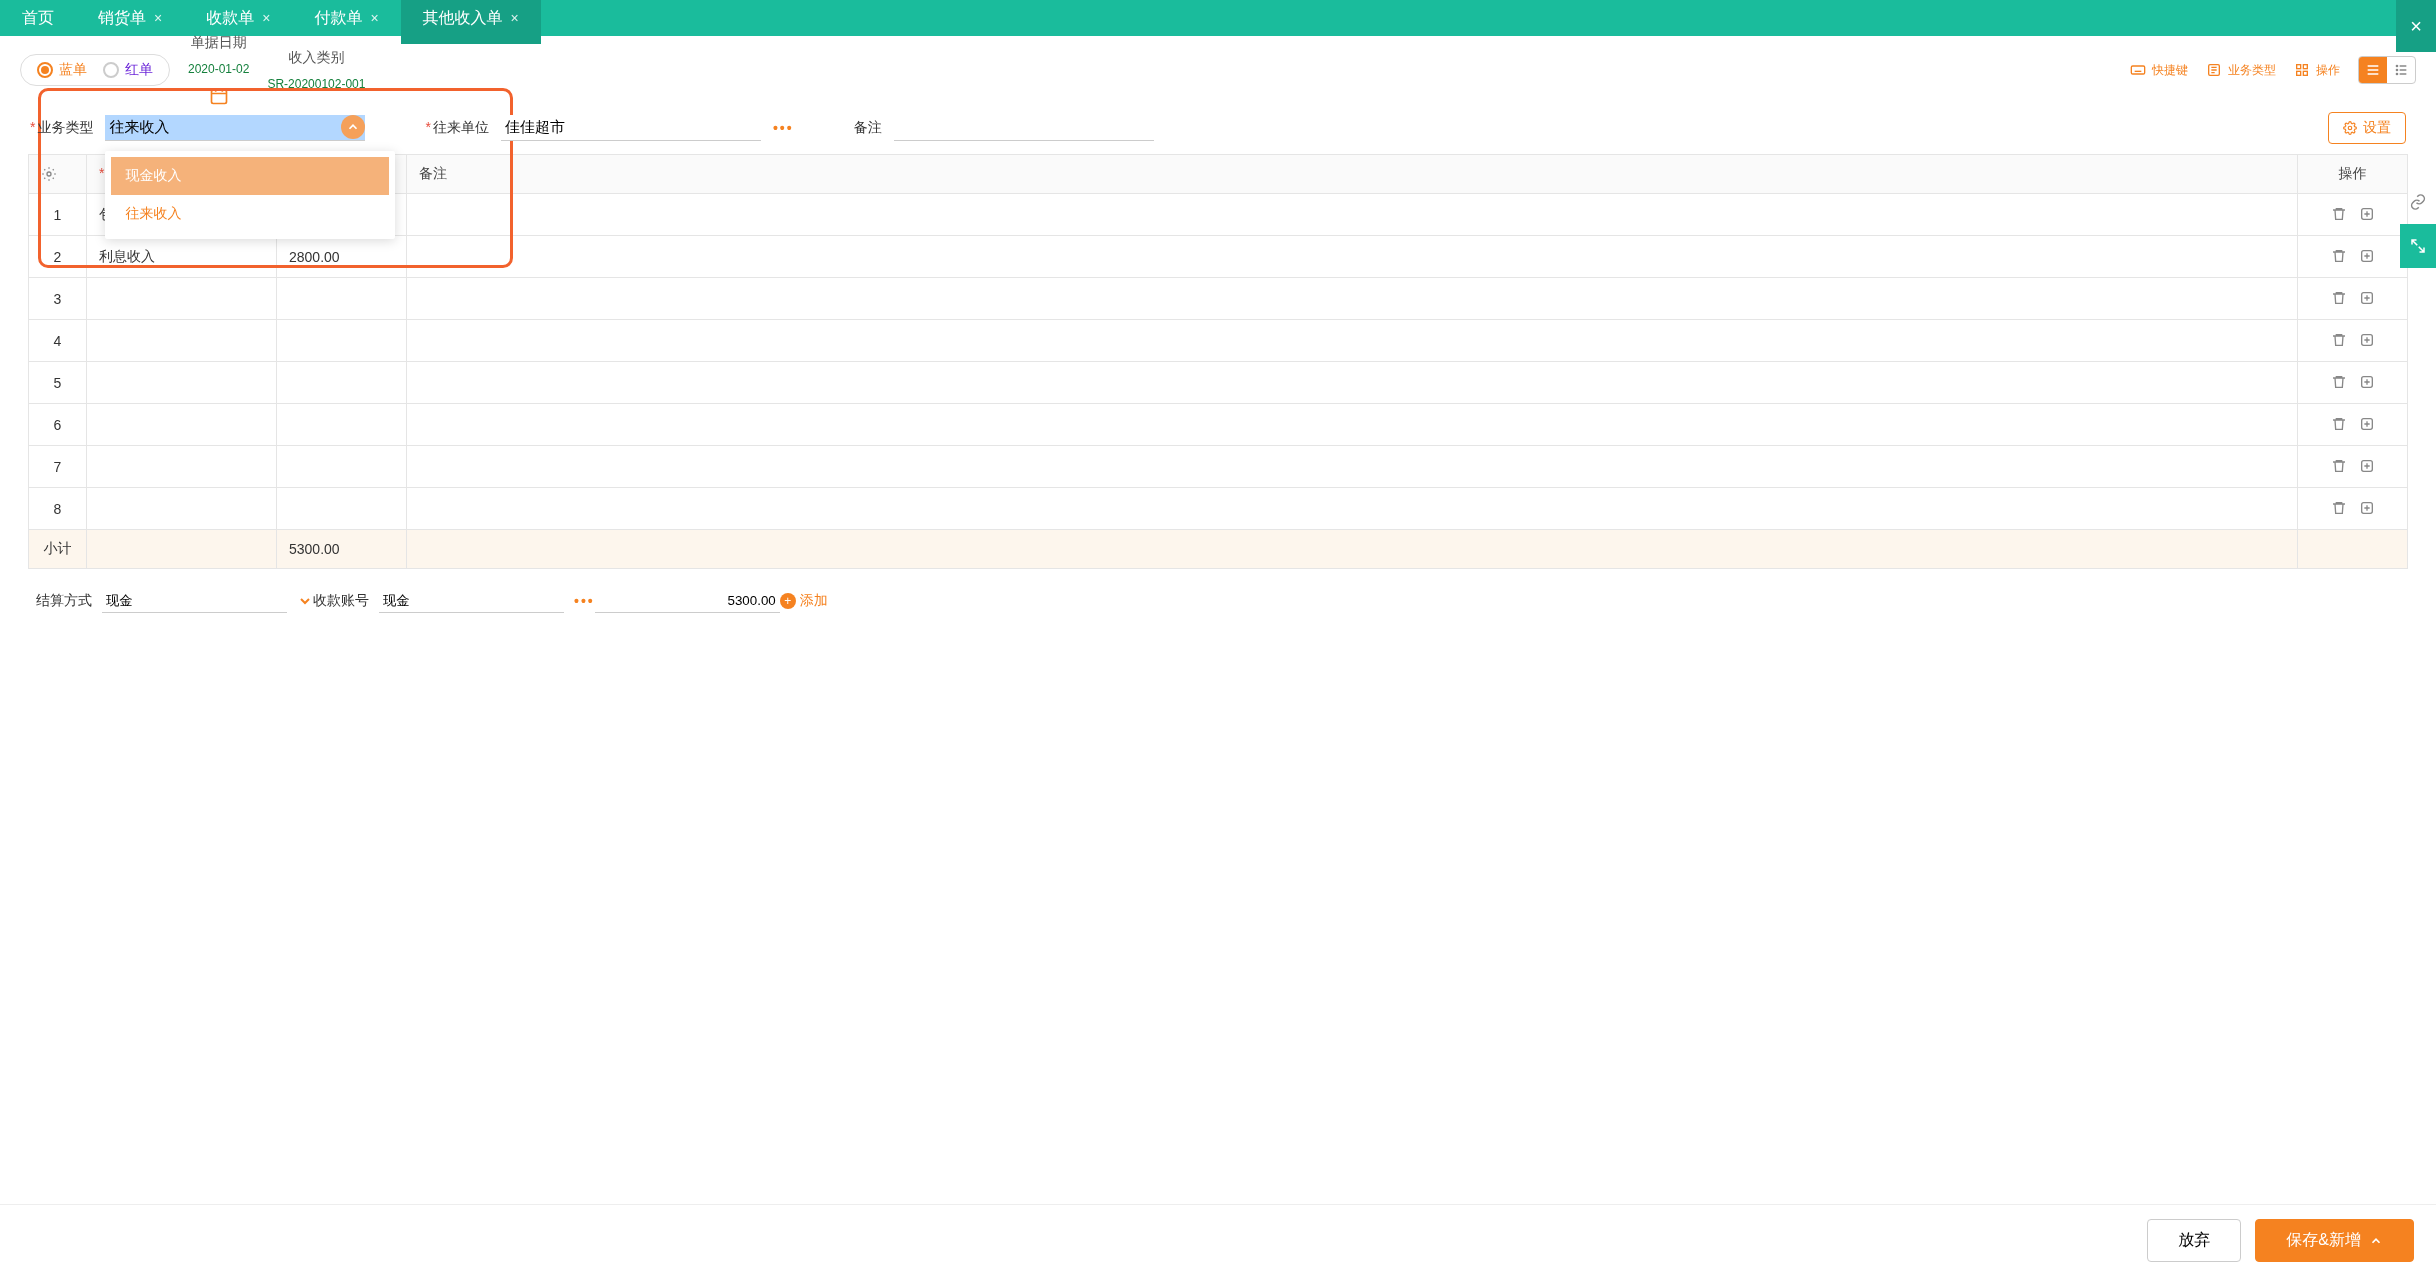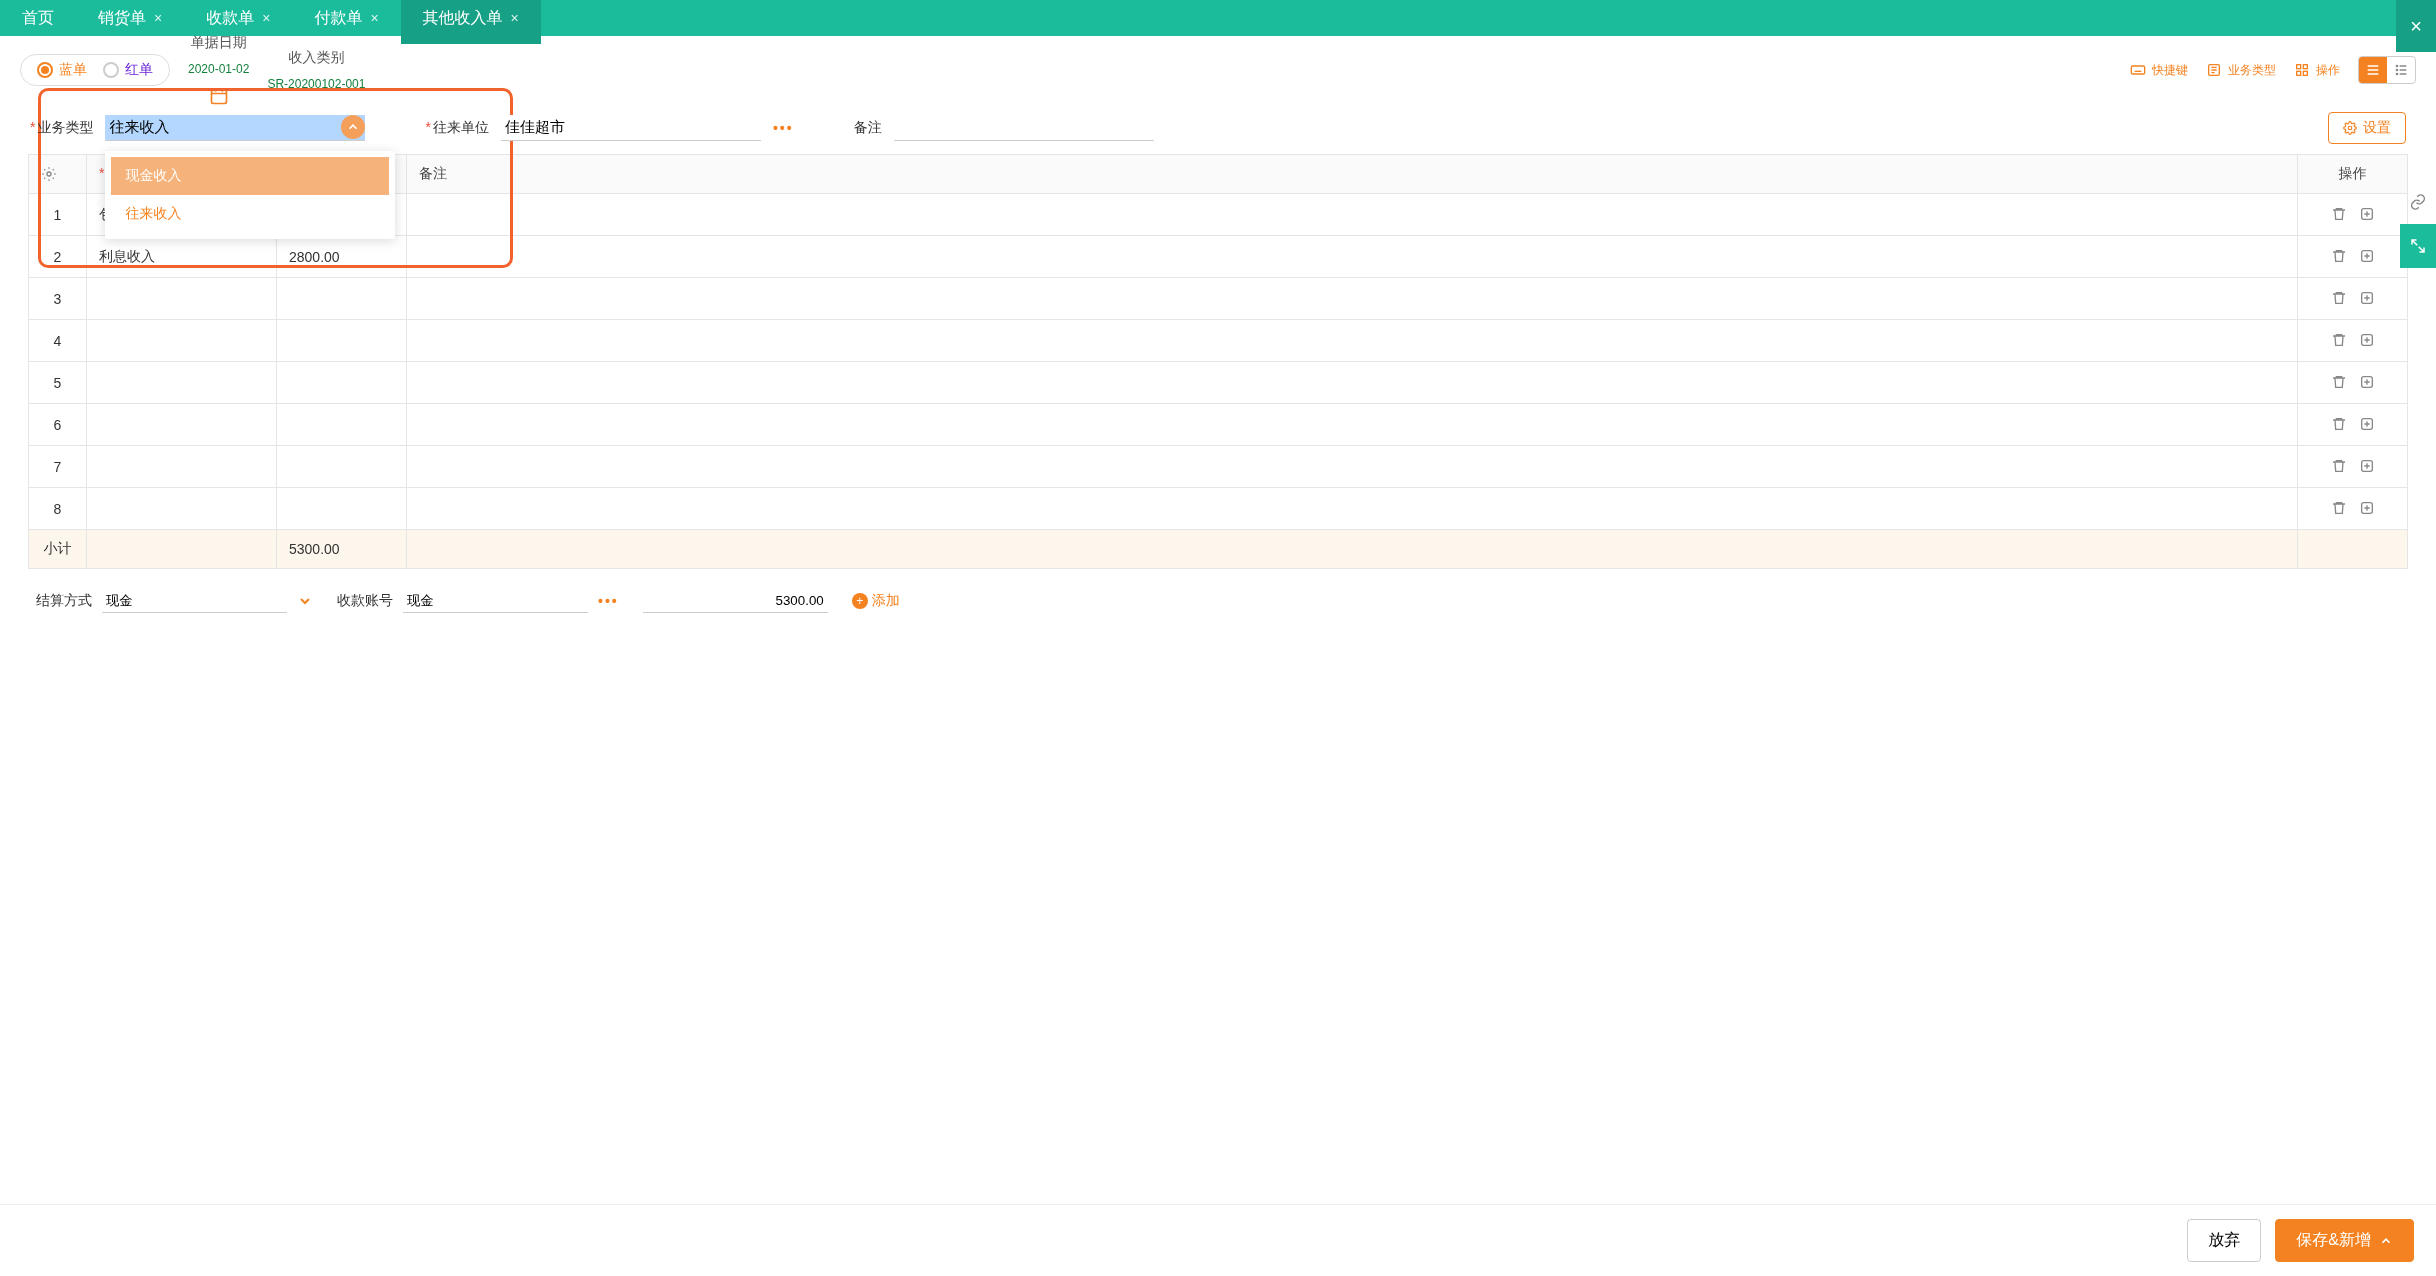--- a/index.html
+++ b/index.html
@@ -60,31 +60,31 @@
 .grid th, .grid td { border: 1px solid #e5e5e5; padding: 10px 12px; font-size: 14px; text-align: left; }
 .grid th { background: #fafafa; font-weight: normal; color: #444; }
 .grid .col-idx { width: 58px; text-align: center; }
 .grid .col-ops { width: 110px; text-align: center; }
 .grid .col-amt { width: 130px; }
 .grid .col-cat { width: 190px; }
 .grid .row-sum td { background: #fdf6ed; }
 .op-icon { display: inline-flex; width: 20px; height: 20px; color: #888; cursor: pointer; margin: 0 4px; align-items: center; justify-content: center; }
 
 
-.bottom-row { display: flex; align-items: center; gap: 24px; padding: 20px 26px; }
+.bottom-row { display: flex; align-items: center; padding: 20px 26px; }
 .bfield { display: flex; align-items: center; gap: 10px; }
 .bfield-input { border: none; border-bottom: 1px solid #ccc; min-width: 100px; padding: 4px; }
 .bfield-input.r { text-align: right; min-width: 120px; }
 .chev-down { color: #f58220; cursor: pointer; }
 .add-link { color: #f58220; display: flex; align-items: center; gap: 4px; cursor: pointer; }
 .plus-circ { width: 16px; height: 16px; border-radius: 50%; background: #f58220; color: #fff; display: inline-flex; align-items: center; justify-content: center; font-size: 12px; }
 
 
 .footer { position: fixed; bottom: 0; right: 0; left: 0; padding: 14px 22px; display: flex; justify-content: flex-end; gap: 14px; background: #fff; border-top: 1px solid #eee; }
-.btn { padding: 10px 20px; border-radius: 4px; font-size: 16px; cursor: pointer; border: 1px solid #ccc; background: #fff; }
+.btn { padding: 10px 30px; border-radius: 4px; font-size: 16px; cursor: pointer; border: 1px solid #ccc; background: #fff; }
 .btn.primary { background: #f58220; color: #fff; border-color: #f58220; display: flex; align-items: center; gap: 8px; }
 
 
 .side-rail { position: fixed; right: 0; top: 180px; display: flex; flex-direction: column; gap: 0; }
 .rail-btn { width: 36px; height: 44px; display: flex; align-items: center; justify-content: center; cursor: pointer; color: #888; }
 .rail-btn.active { background: #1abc9c; color: #fff; }
 
 
 svg { display: block; }
 </style>

